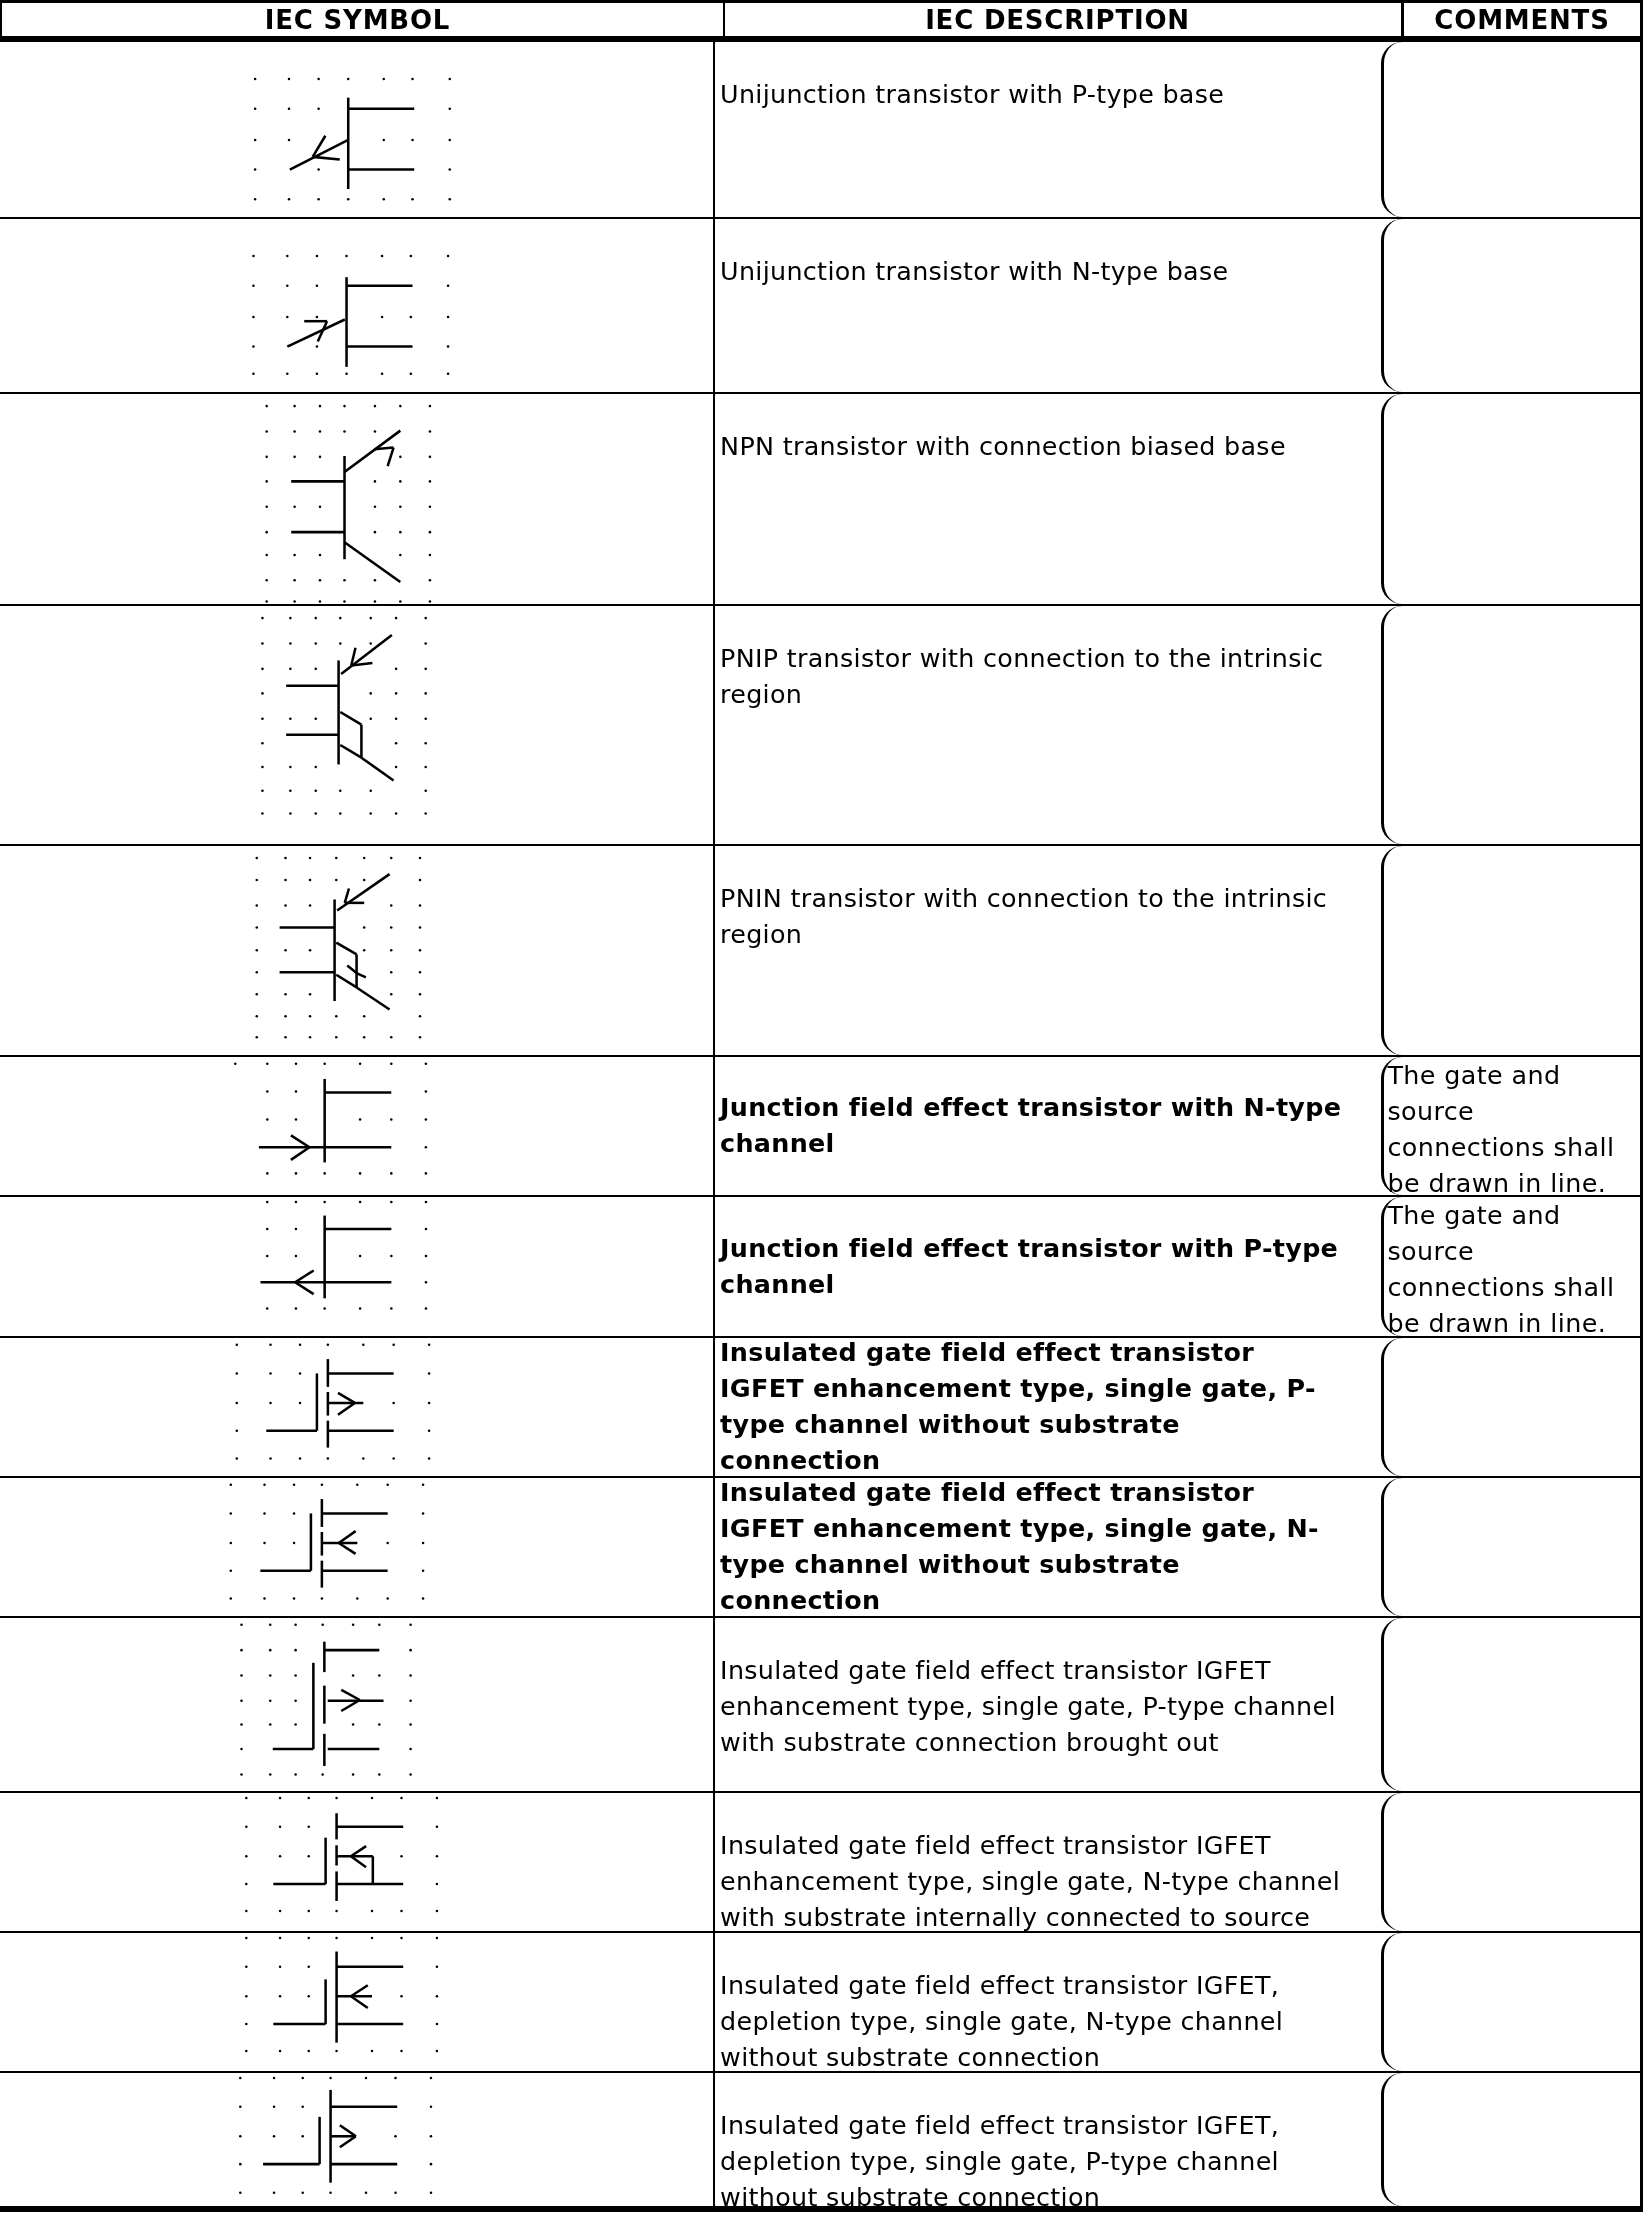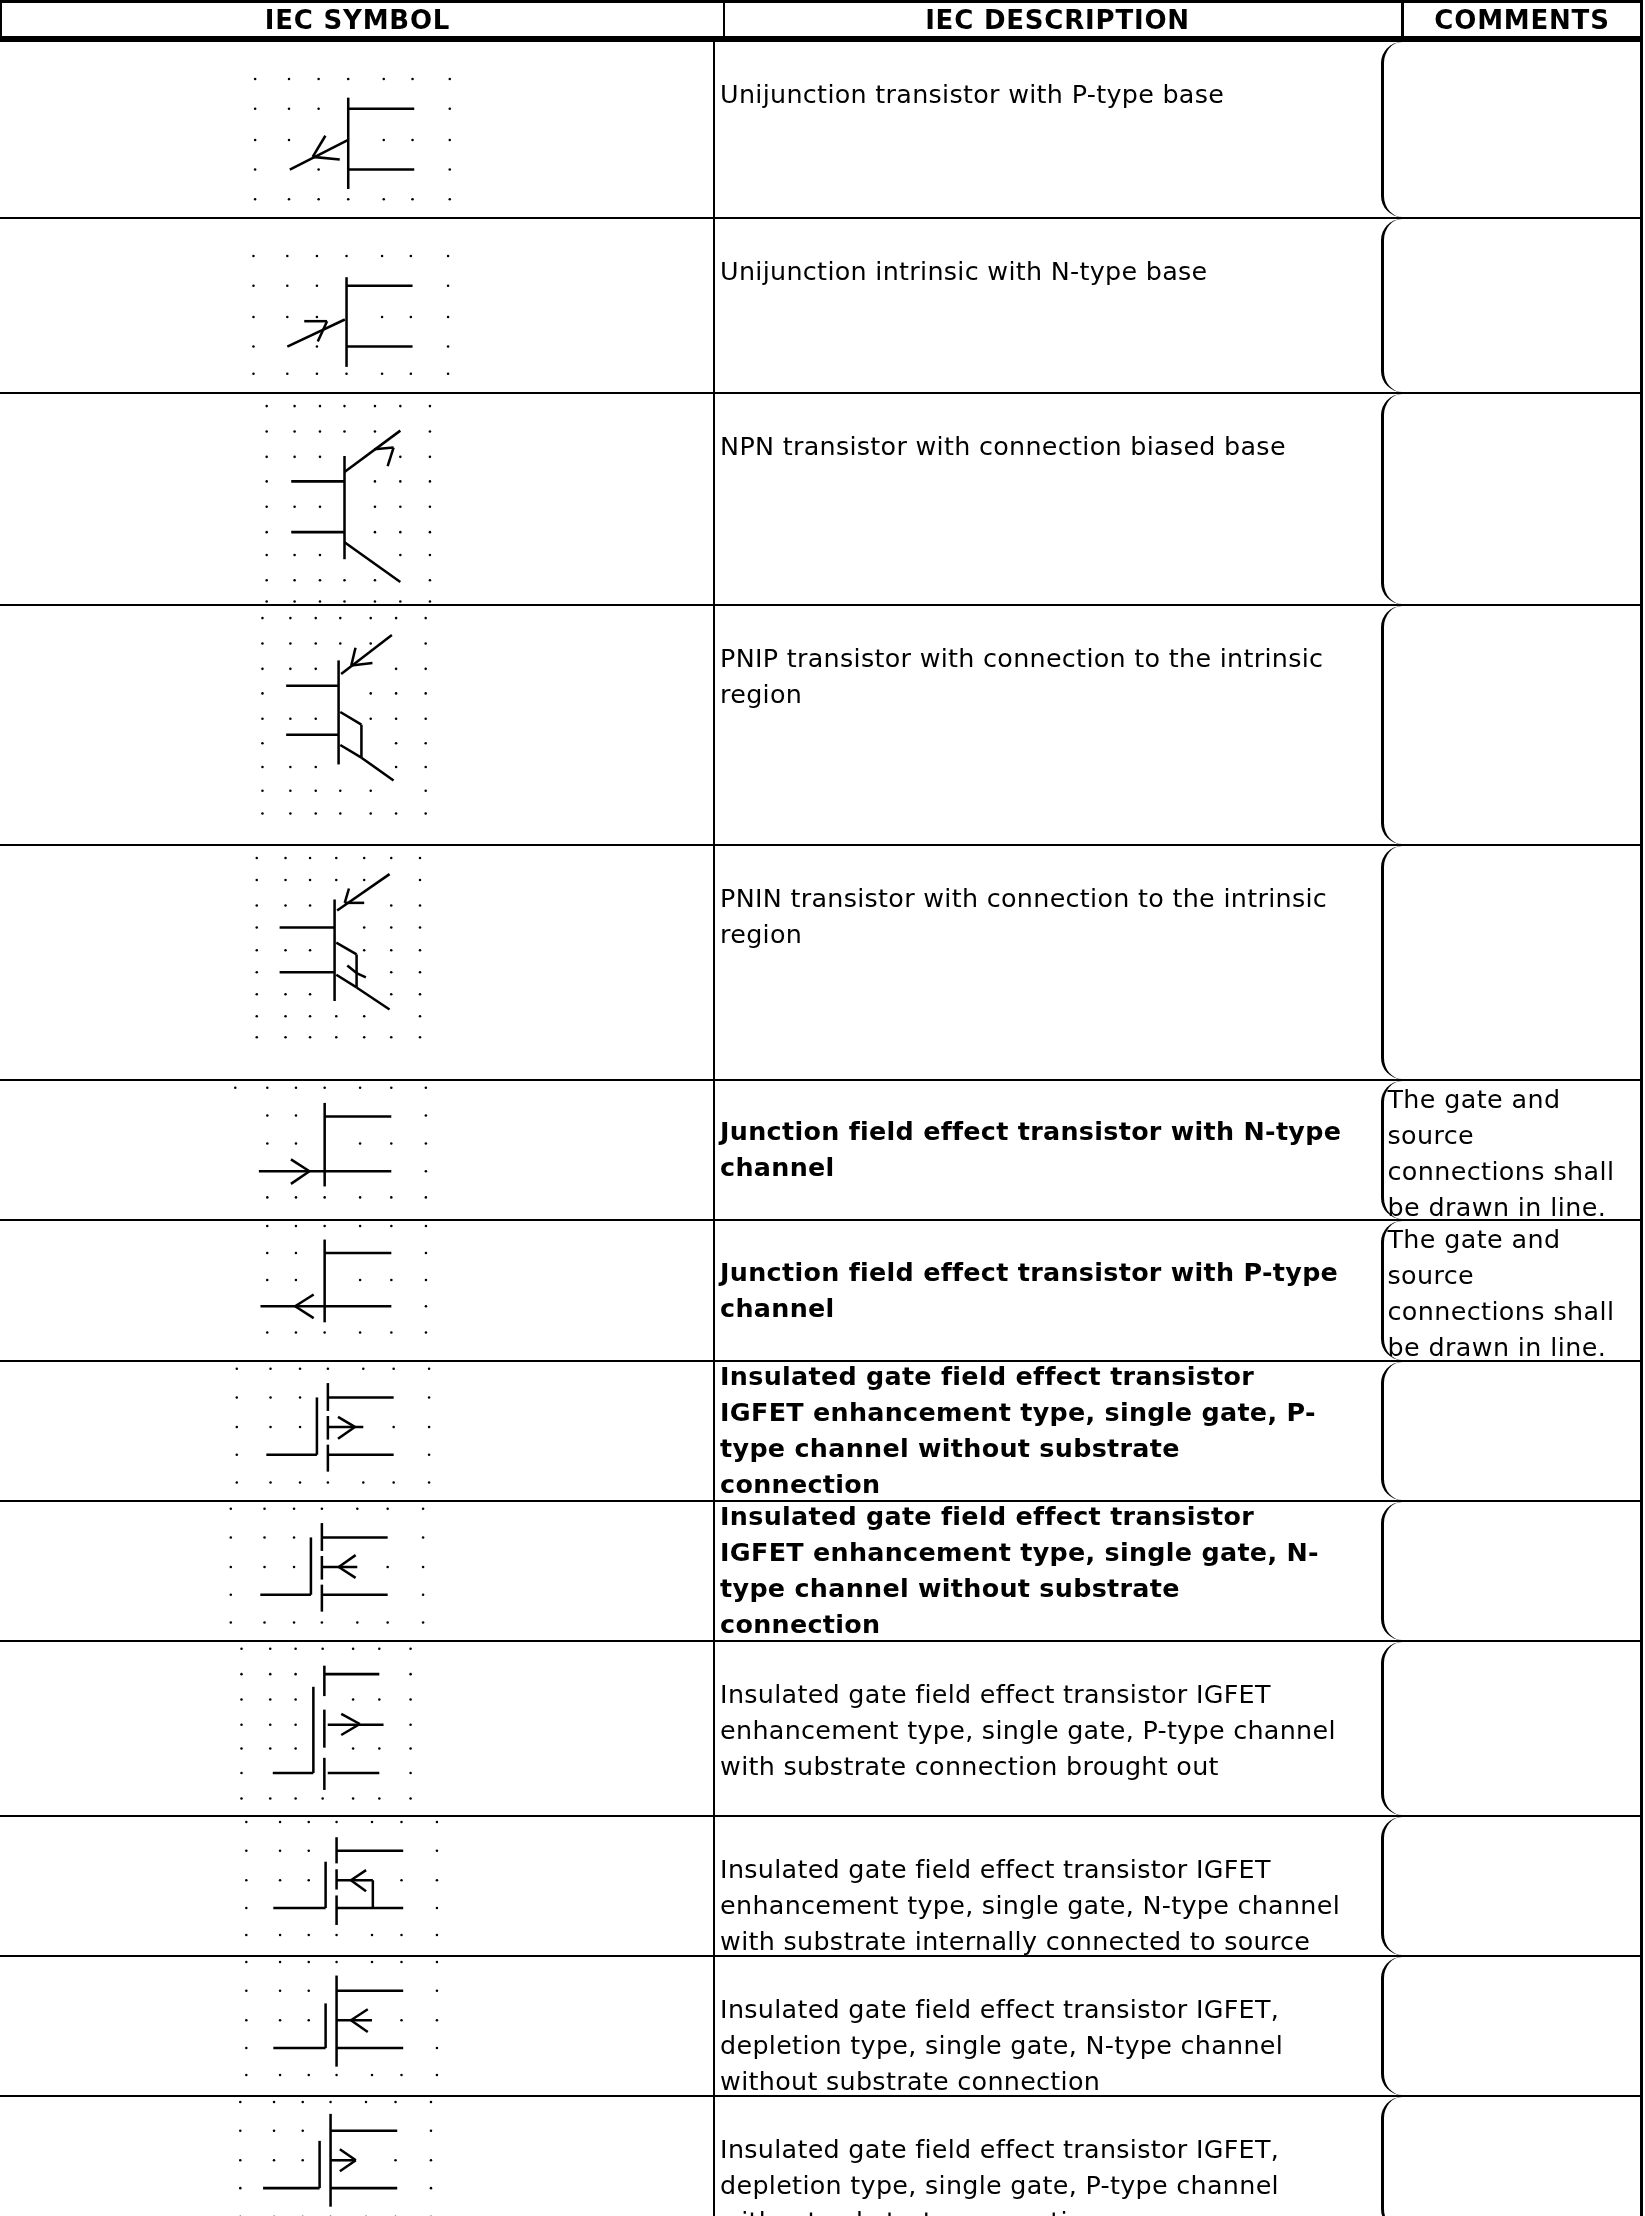--- a/index.html
+++ b/index.html
@@ -117,21 +117,21 @@
             <line x1="120" y1="58" x2="120" y2="164"></line>
             <line x1="120" y1="68" x2="198" y2="68"></line>
             <line x1="120" y1="140" x2="198" y2="140"></line>
             <line x1="118" y1="108" x2="50" y2="140"></line>
             <line x1="97" y1="110" x2="70" y2="110"></line>
             <line x1="97" y1="110" x2="86" y2="134"></line>
           </g>
         </svg>
       </div>
     </div>
-    <div class="c2 top-text" style="padding-top:36px">Unijunction intrinsic with N-type base</div>
+    <div class="c2 top-text" style="padding-top:36px">Unijunction transistor with N-type base</div>
     <div class="c3"></div>
   </div>
 
   <div class="row" style="height:212px">
     <div class="c1">
       <div class="sym" style="left:254px;top:0px">
         <svg width="203" height="212" viewBox="0 0 240 250">
           <g fill="#000">
             <circle cx="15" cy="14" r="1.5"></circle>
               <circle cx="48" cy="14" r="1.5"></circle>
@@ -267,21 +267,21 @@
             <line x1="102" y1="164" x2="127" y2="179"></line>
             <line x1="127" y1="179" x2="165" y2="206"></line>
           </g>
         </svg>
       </div>
     </div>
     <div class="c2 top-text" style="padding-top:30.5px">PNIP transistor with connection to the intrinsic region</div>
     <div class="c3"></div>
   </div>
 
-  <div class="row" style="height:235px">
+  <div class="row" style="height:211px">
     <div class="c1">
       <div class="sym" style="left:250px;top:0px">
         <svg width="203" height="211" viewBox="0 0 240 249">
           <g fill="#000">
             <circle cx="8" cy="14" r="1.5"></circle>
               <circle cx="42" cy="14" r="1.5"></circle>
               <circle cx="71" cy="14" r="1.5"></circle>
               <circle cx="102" cy="14" r="1.5"></circle>
               <circle cx="135" cy="14" r="1.5"></circle>
               <circle cx="167" cy="14" r="1.5"></circle>

